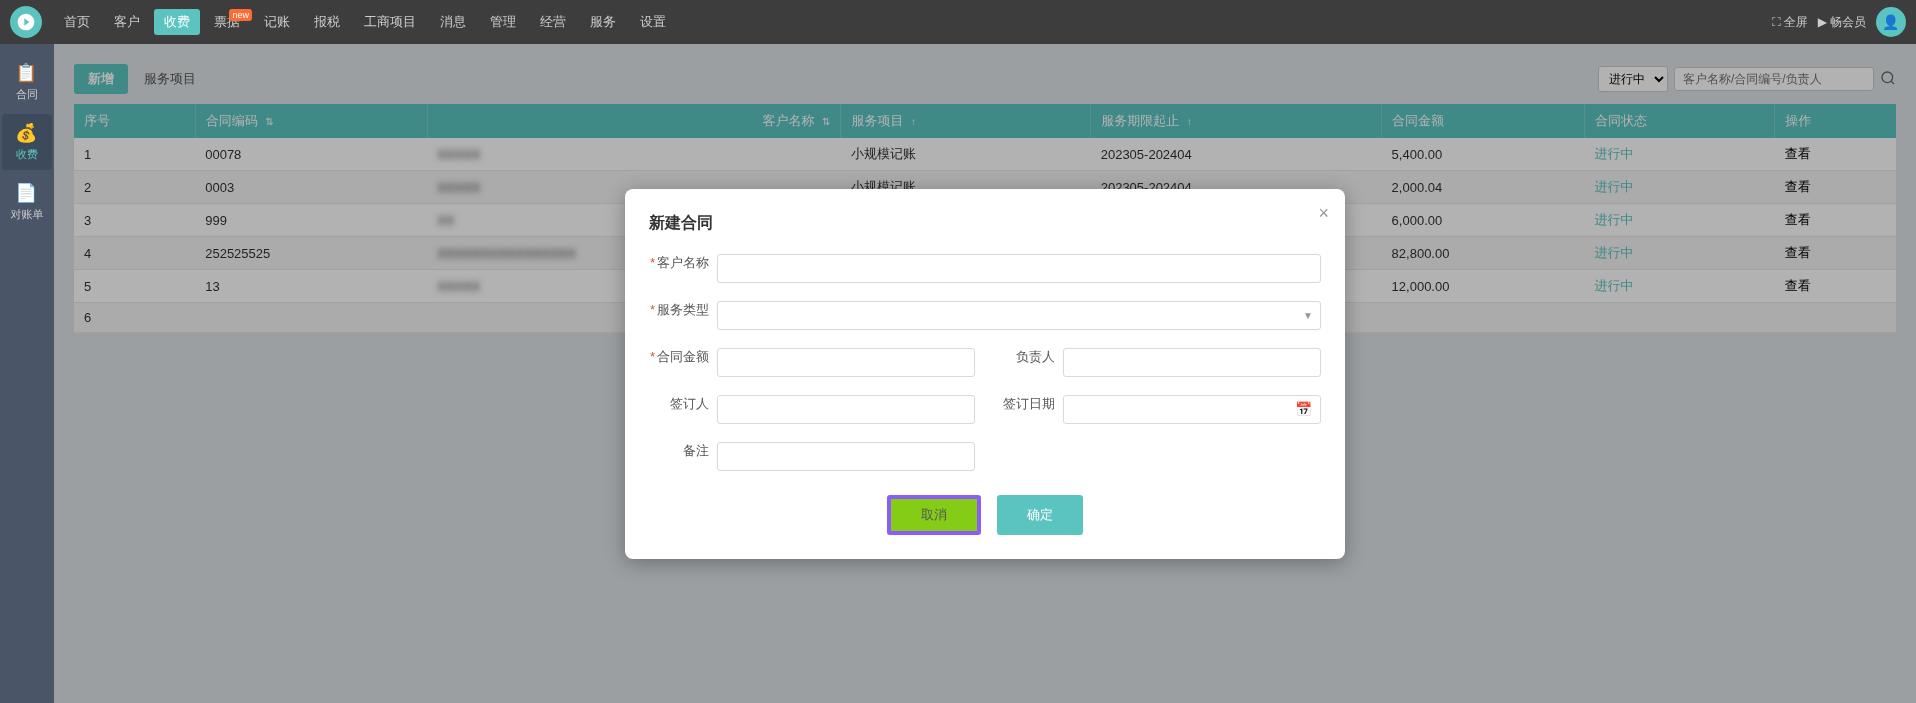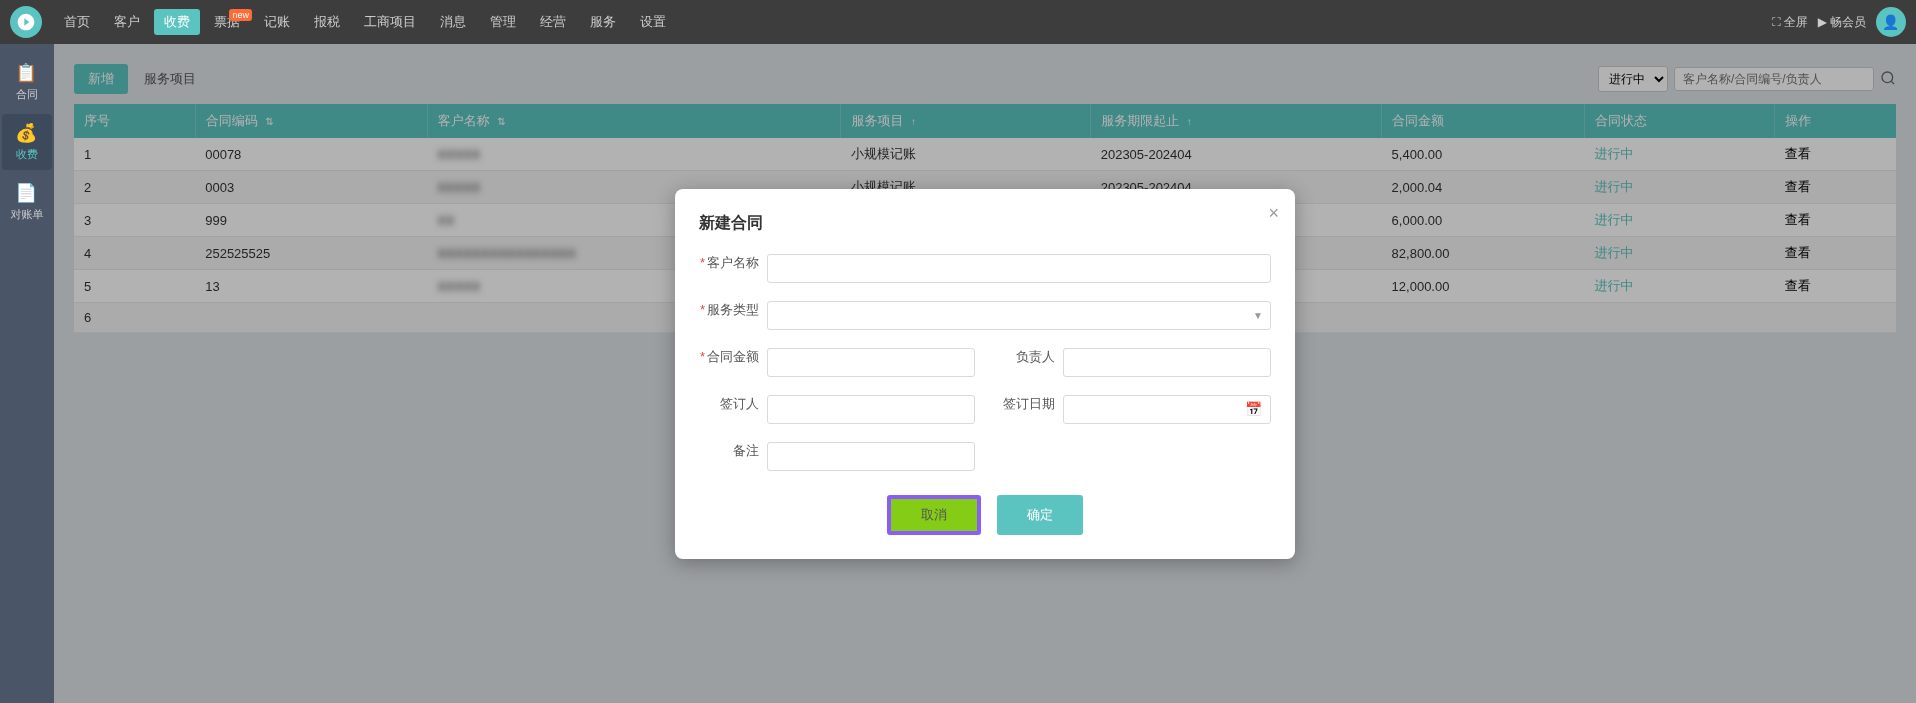--- a/index.html
+++ b/index.html
@@ -25,21 +25,21 @@
     .sidebar-item { display: flex; flex-direction: column; align-items: center; justify-content: center; width: 50px; padding: 8px 4px; cursor: pointer; border-radius: 4px; color: #ccc; gap: 3px; }
     .sidebar-item.active { background: #3d4a5c; color: #5bc4c0; }
     .sidebar-icon { font-size: 18px; }
     .sidebar-label { font-size: 11px; }
 
     
     .content { flex: 1; background: #e0e4e8; padding: 20px; overflow: auto; position: relative; }
 
     
     .toolbar { display: flex; align-items: center; gap: 8px; margin-bottom: 10px; }
-    .btn-new { background: #5bc4c0; color: #fff; border: none; padding: 6px 14px; border-radius: 3px; cursor: pointer; font-size: 13px; }
+    .btn-new { background: #5bc4c0; color: #fff; border: none; padding: 6px 14px; border-radius: 3px; cursor: pointer; font-size: 13px; font-weight: bold; }
     .service-label { font-size: 13px; color: #555; padding: 4px 8px; }
 
     .filter-area { margin-left: auto; display: flex; align-items: center; gap: 6px; }
     .filter-select { border: 1px solid #ccc; border-radius: 3px; padding: 4px 6px; font-size: 12px; background: #fff; }
     .search-input { border: 1px solid #ccc; border-radius: 3px; padding: 4px 8px; font-size: 12px; background: #fff; width: 200px; }
     .search-icon-btn { background: none; border: none; cursor: pointer; color: #666; }
 
     
     .data-table { width: 100%; border-collapse: collapse; background: #fff; }
     .data-table thead tr { background: #5bc4c0; color: #fff; }
@@ -47,21 +47,21 @@
     .data-table th:last-child { border-right: none; }
     .data-table tbody tr:nth-child(even) { background: #f5f5f5; }
     .data-table tbody tr:nth-child(odd) { background: #fff; }
     .data-table td { padding: 7px 10px; border-bottom: 1px solid #e8e8e8; font-size: 13px; color: #333; }
     .sort-icon { font-size: 10px; margin-left: 4px; }
     .status-badge { color: #5bc4c0; }
     .action-link { color: #000000; cursor: pointer; }
 
     
     .modal-overlay { position: absolute; top: 0; left: 0; right: 0; bottom: 0; background: rgba(0,0,0,0.3); display: flex; align-items: center; justify-content: center; z-index: 100; }
-    .modal { background: #fff; border-radius: 8px; width: 620px; padding: 24px; position: relative; box-shadow: 0 4px 20px rgba(0,0,0,0.3); }
+    .modal { background: #fff; border-radius: 8px; width: 720px; padding: 24px; position: relative; box-shadow: 0 4px 20px rgba(0,0,0,0.3); }
     .modal-title { font-size: 16px; color: #333; margin-bottom: 20px; font-weight: bold; }
     .modal-close { position: absolute; top: 14px; right: 16px; cursor: pointer; color: #999; font-size: 18px; background: none; border: none; }
     .form-row { display: flex; gap: 20px; margin-bottom: 18px; }
     .form-field { flex: 1; display: flex; align-items: flex-start; gap: 8px; }
     .form-label { font-size: 13px; color: #555; white-space: nowrap; min-width: 60px; text-align: right; }
     .required-star { color: #e74c3c; margin-right: 2px; }
     .form-input { flex: 1; border: 1px solid #d9d9d9; border-radius: 3px; padding: 6px 8px; font-size: 13px; outline: none; }
     .form-select { flex: 1; border: 1px solid #d9d9d9; border-radius: 3px; padding: 6px 8px; font-size: 13px; background: #fff; appearance: none; outline: none; }
     .select-wrap { flex: 1; position: relative; }
     .select-wrap::after { content: '▼'; position: absolute; right: 8px; top: 50%; transform: translateY(-50%); font-size: 10px; color: #999; pointer-events: none; }
@@ -173,21 +173,21 @@
           </svg>
         </button>
       </div>
     </div>
 
     <table class="data-table">
       <thead>
         <tr>
           <th>序号</th>
           <th style="cursor:pointer">合同编码 <span class="sort-icon">⇅</span></th>
-          <th style="cursor:pointer; text-align:left">客户名称 <span class="sort-icon">⇅</span></th>
+          <th style="cursor:pointer; text-align:right">客户名称 <span class="sort-icon">⇅</span></th>
           <th style="cursor:pointer">服务项目 <span class="sort-icon">↑</span></th>
           <th style="cursor:pointer">服务期限起止 <span class="sort-icon">↑</span></th>
           <th>合同金额</th>
           <th>合同状态</th>
           <th>操作</th>
         </tr>
       </thead>
       <tbody id="table-body">
       <tr>
       <td>1</td>

